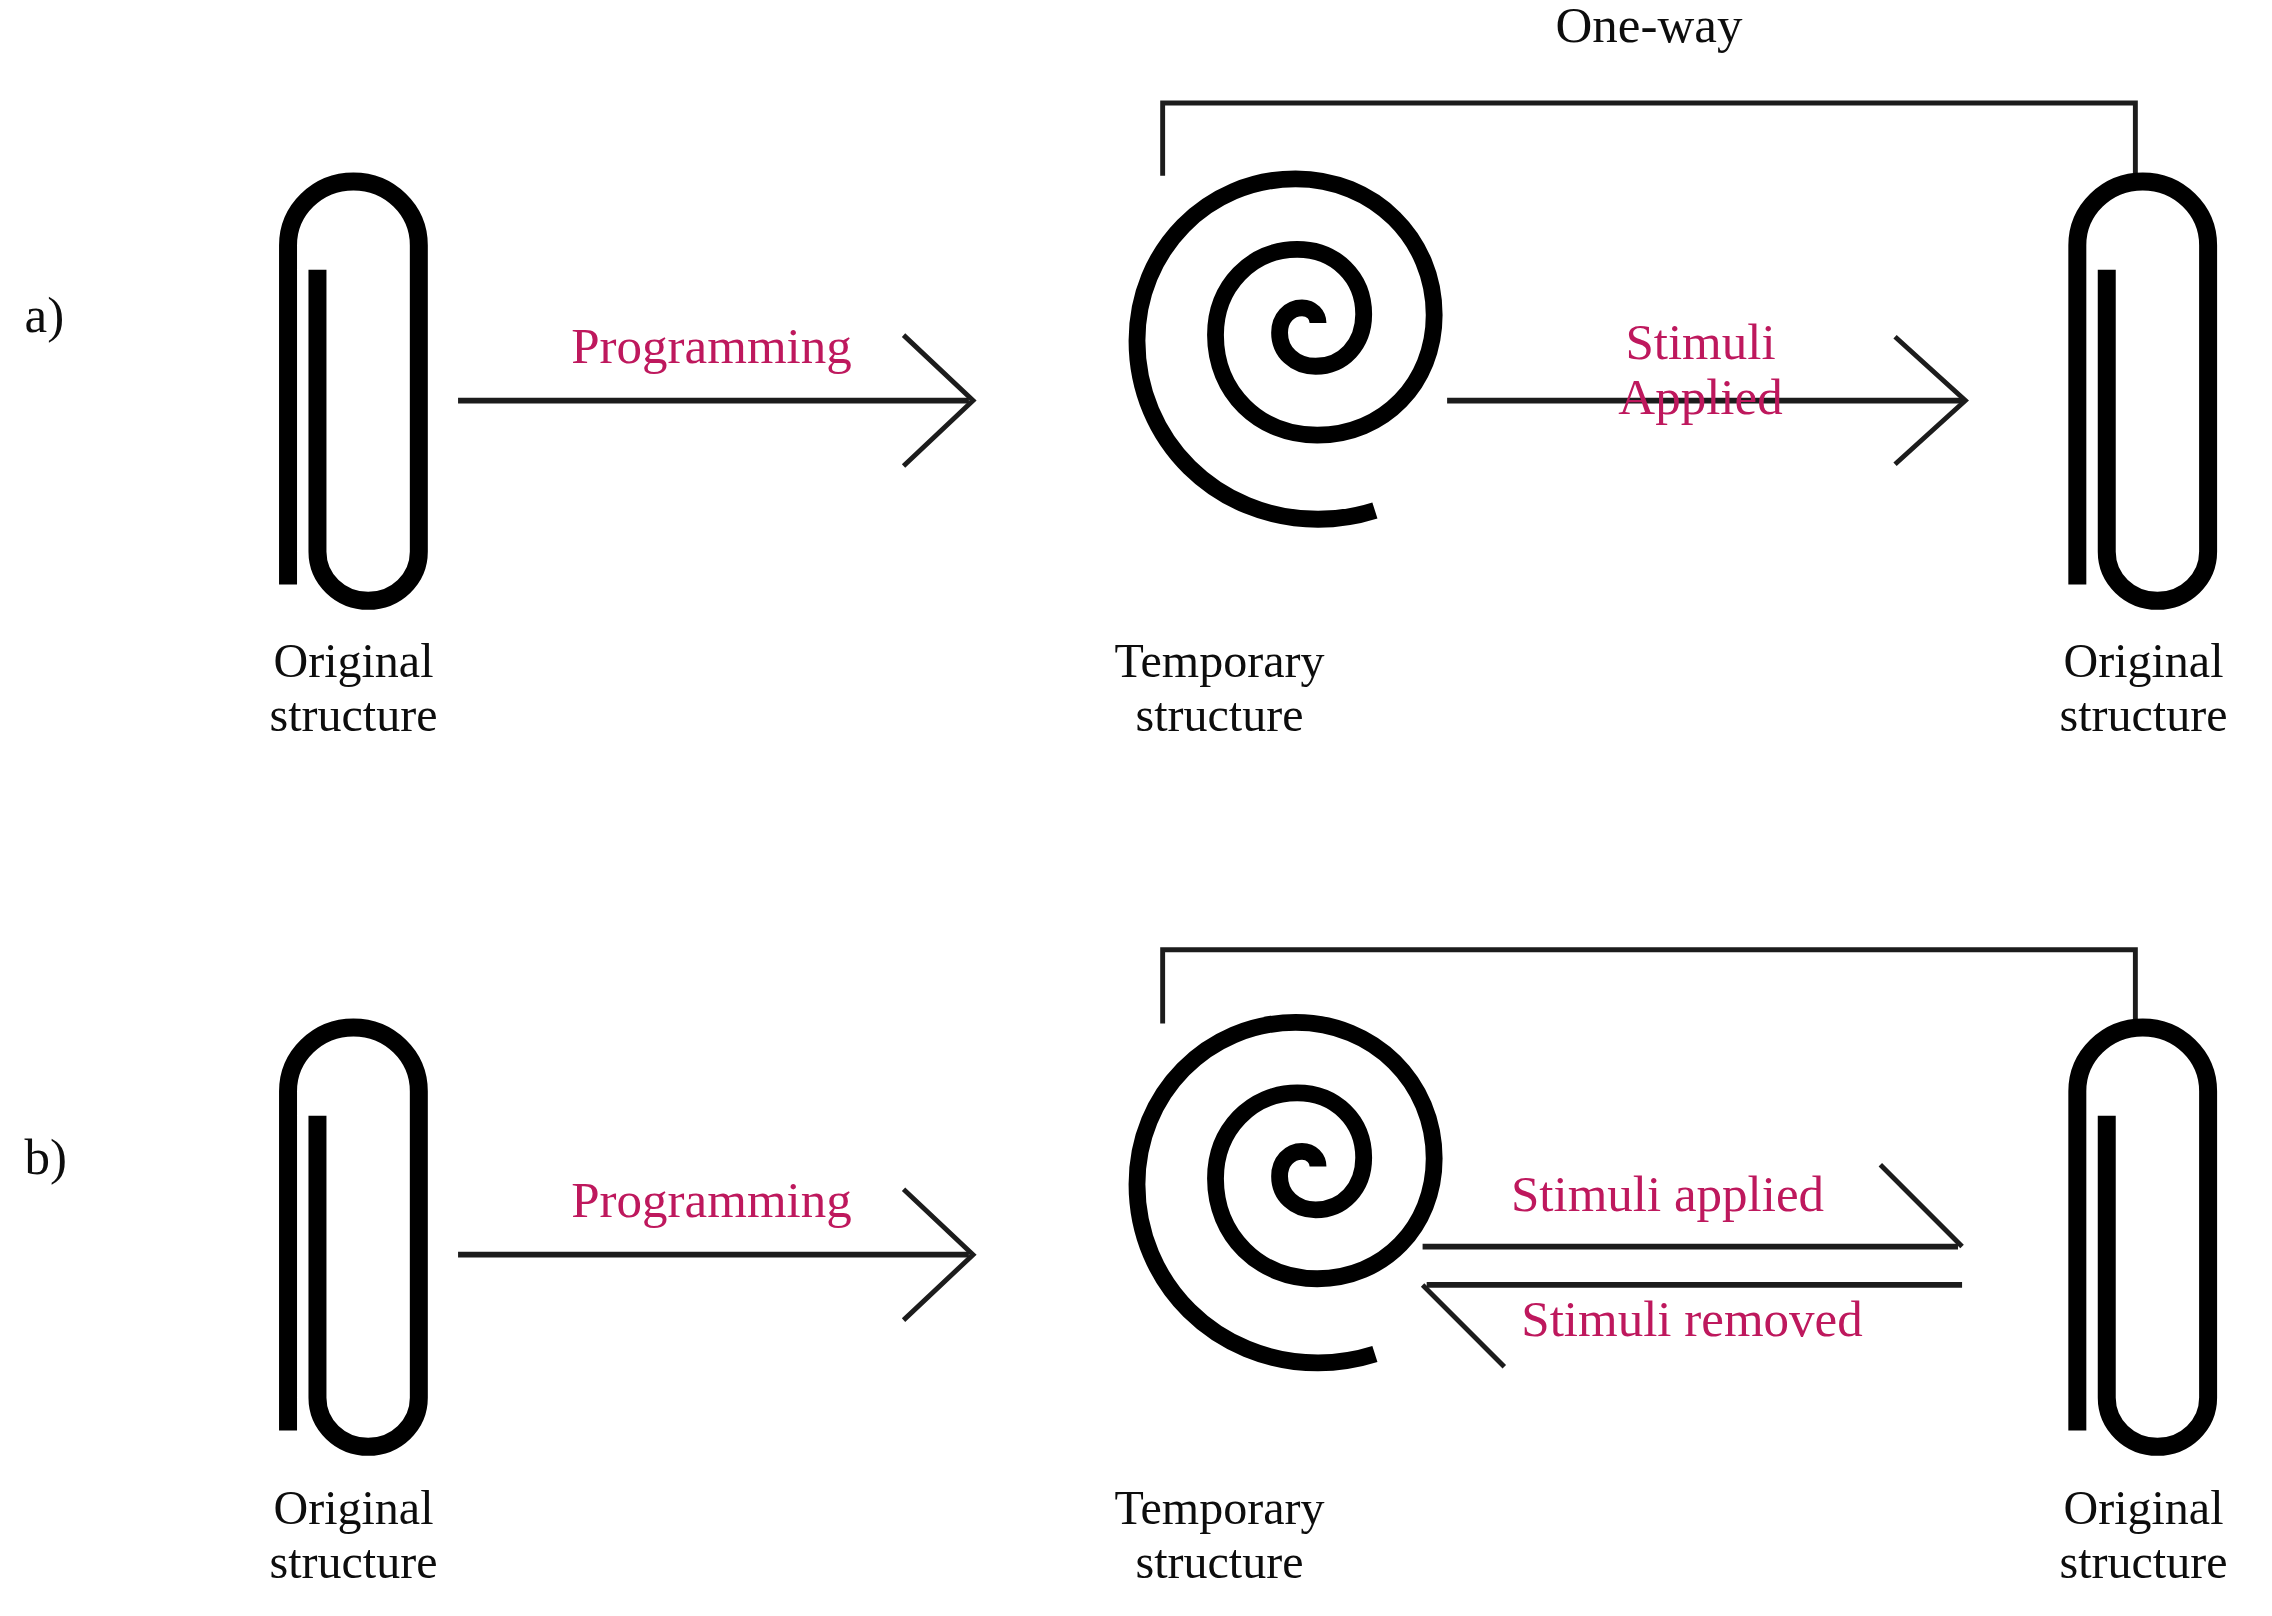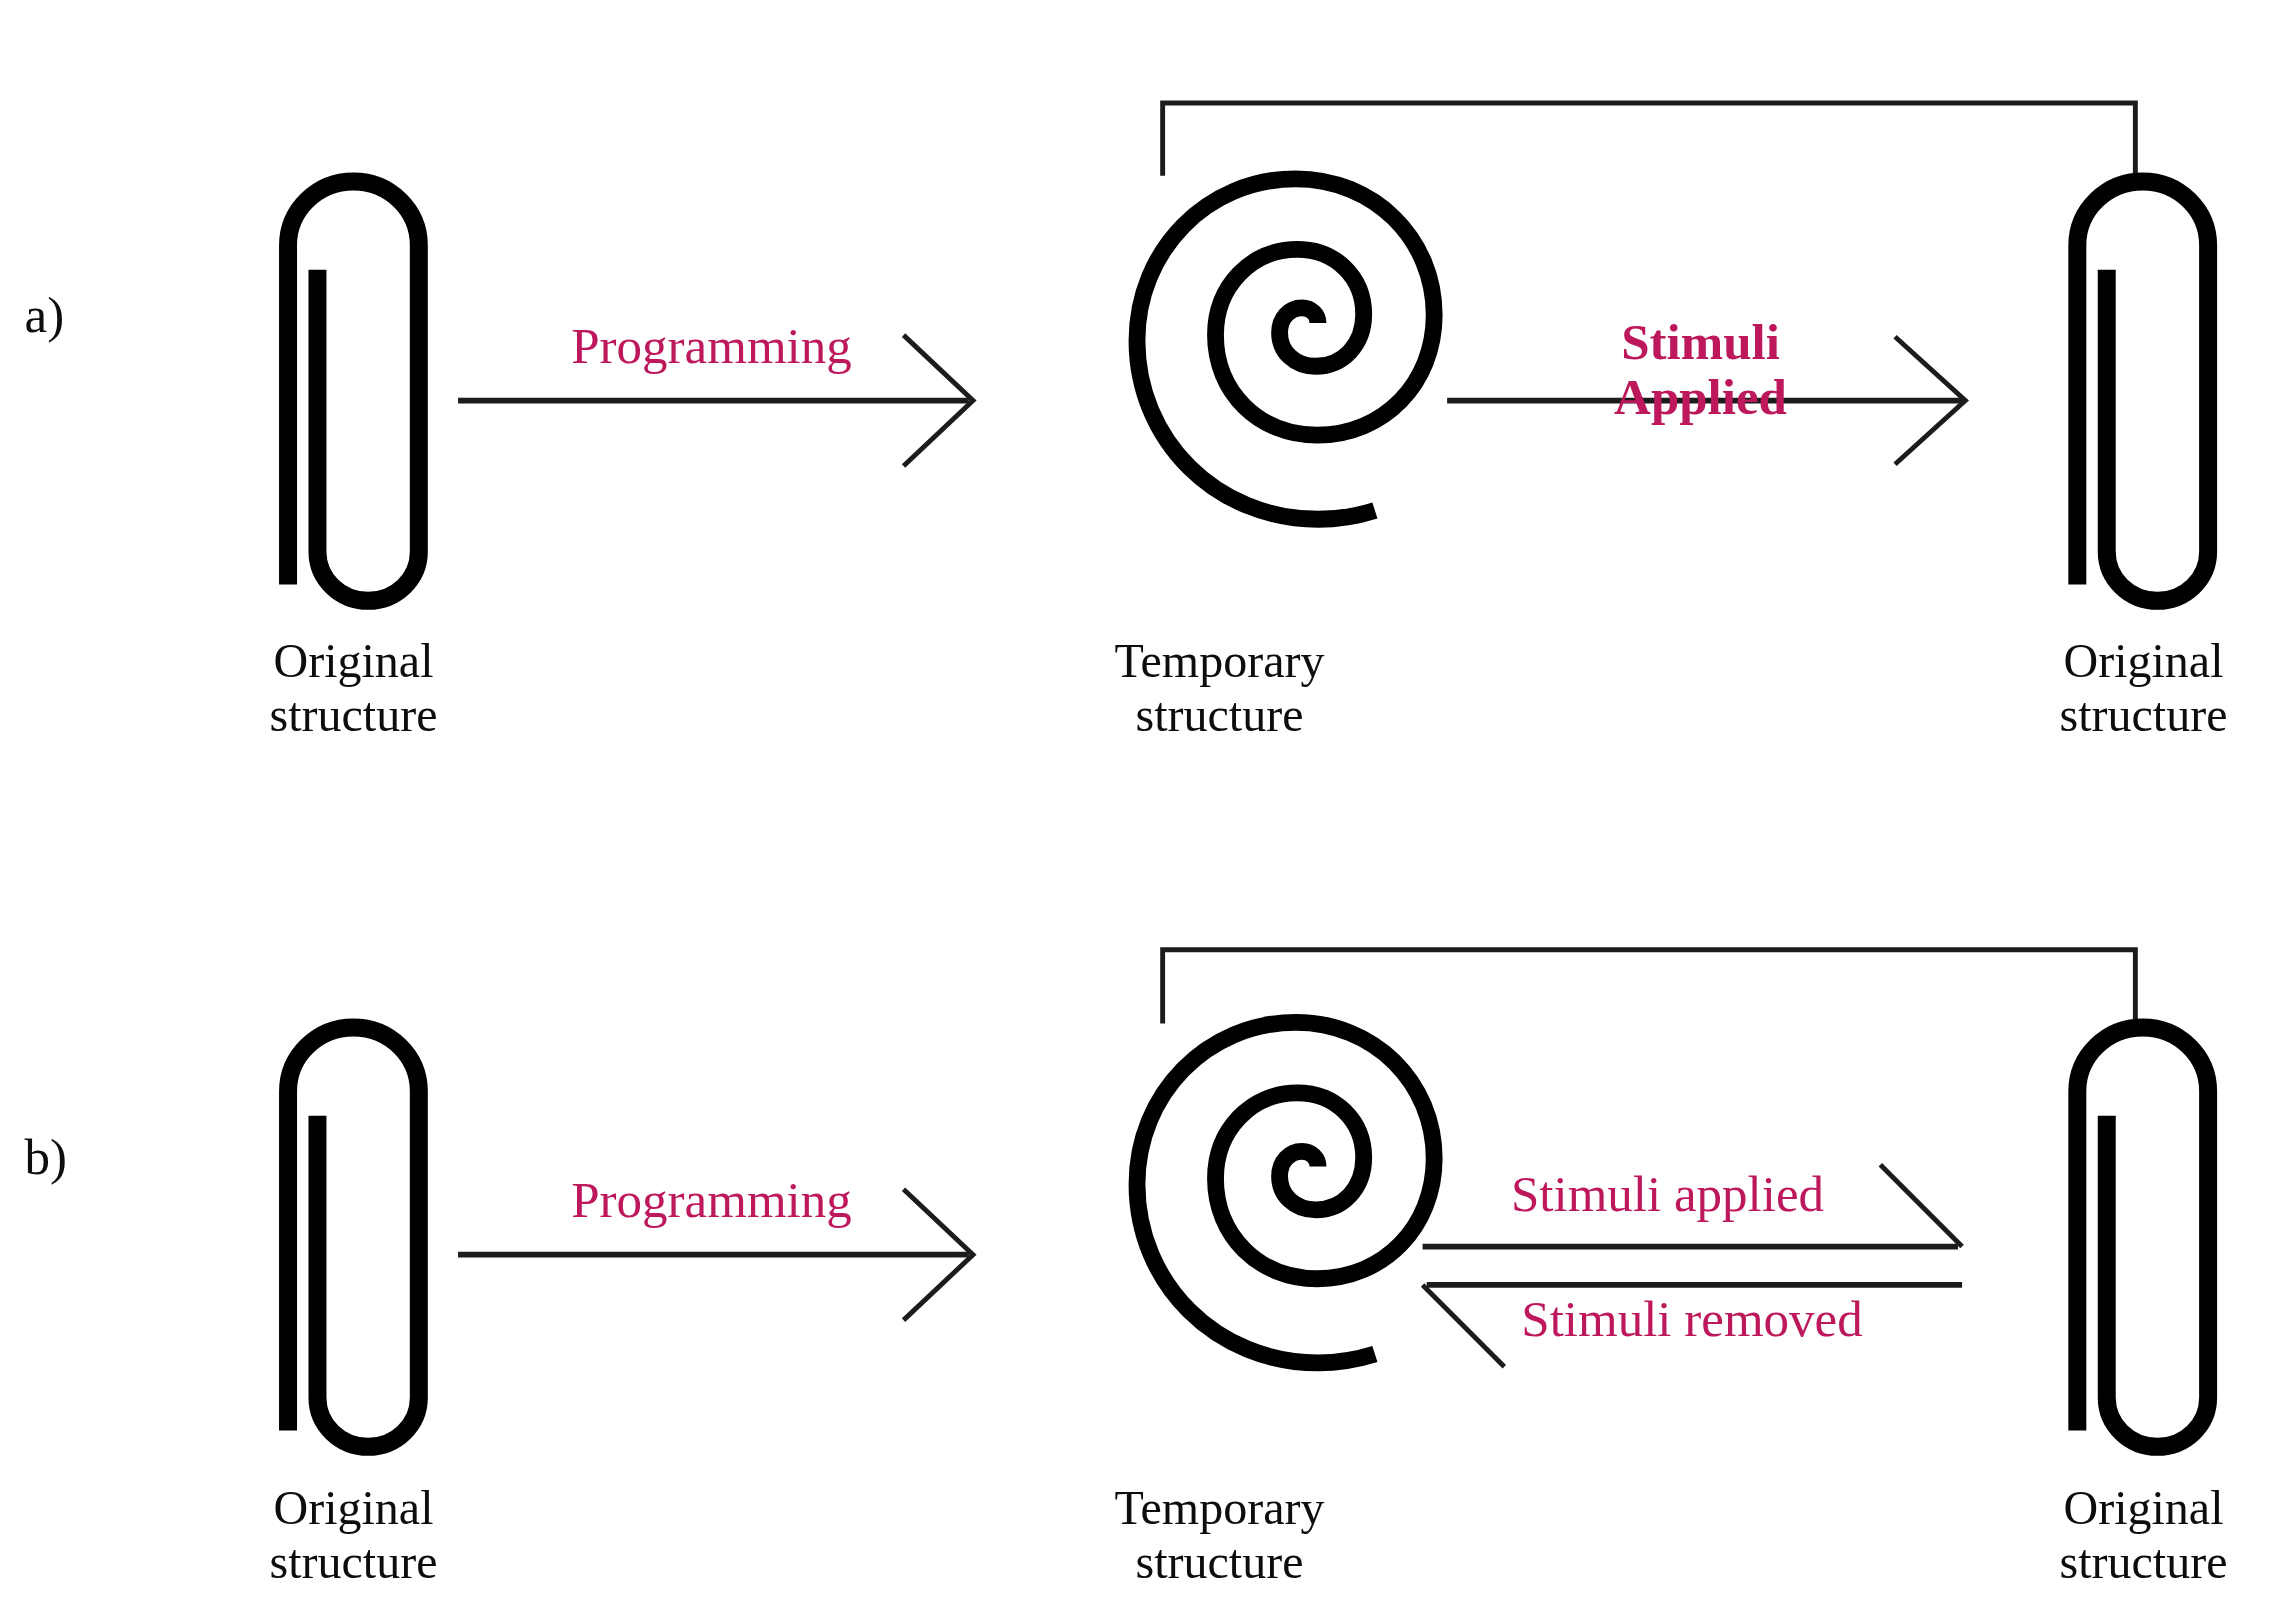--- a/index.html
+++ b/index.html
@@ -193,24 +193,25 @@
     </g>
     <g>
       <line class="arrow-line" x1="1745" y1="1572" x2="2400" y2="1572"></line>
       <path class="arrow-head" d="M 1840 1672 L 1740 1572"></path>
     </g>
 
   </svg>
 
   <div class="panel-letter" style="left:24.5px; top:290px;">a)</div>
 
+  <div class="bracket-label" style="left:1404px; top:0px; width:490px;">One-way</div>
 
   <div class="arrow-label" style="left:499px; top:319px; width:425px;">Programming</div>
 
-  <div class="arrow-label" style="left:1496px; top:315px; width:409px;font-weight:bold;">Stimuli
+  <div class="arrow-label" style="left:1496px; top:315px; width:409px;">Stimuli
 Applied</div>
 
   <div class="cap" style="left:141px; top:634px; width:425px;">Original
 structure</div>
 
   <div class="cap" style="left:1007px; top:634px; width:425px;">Temporary
 structure</div>
 
   <div class="cap" style="left:1931px; top:634px; width:425px;">Original
 structure</div>

